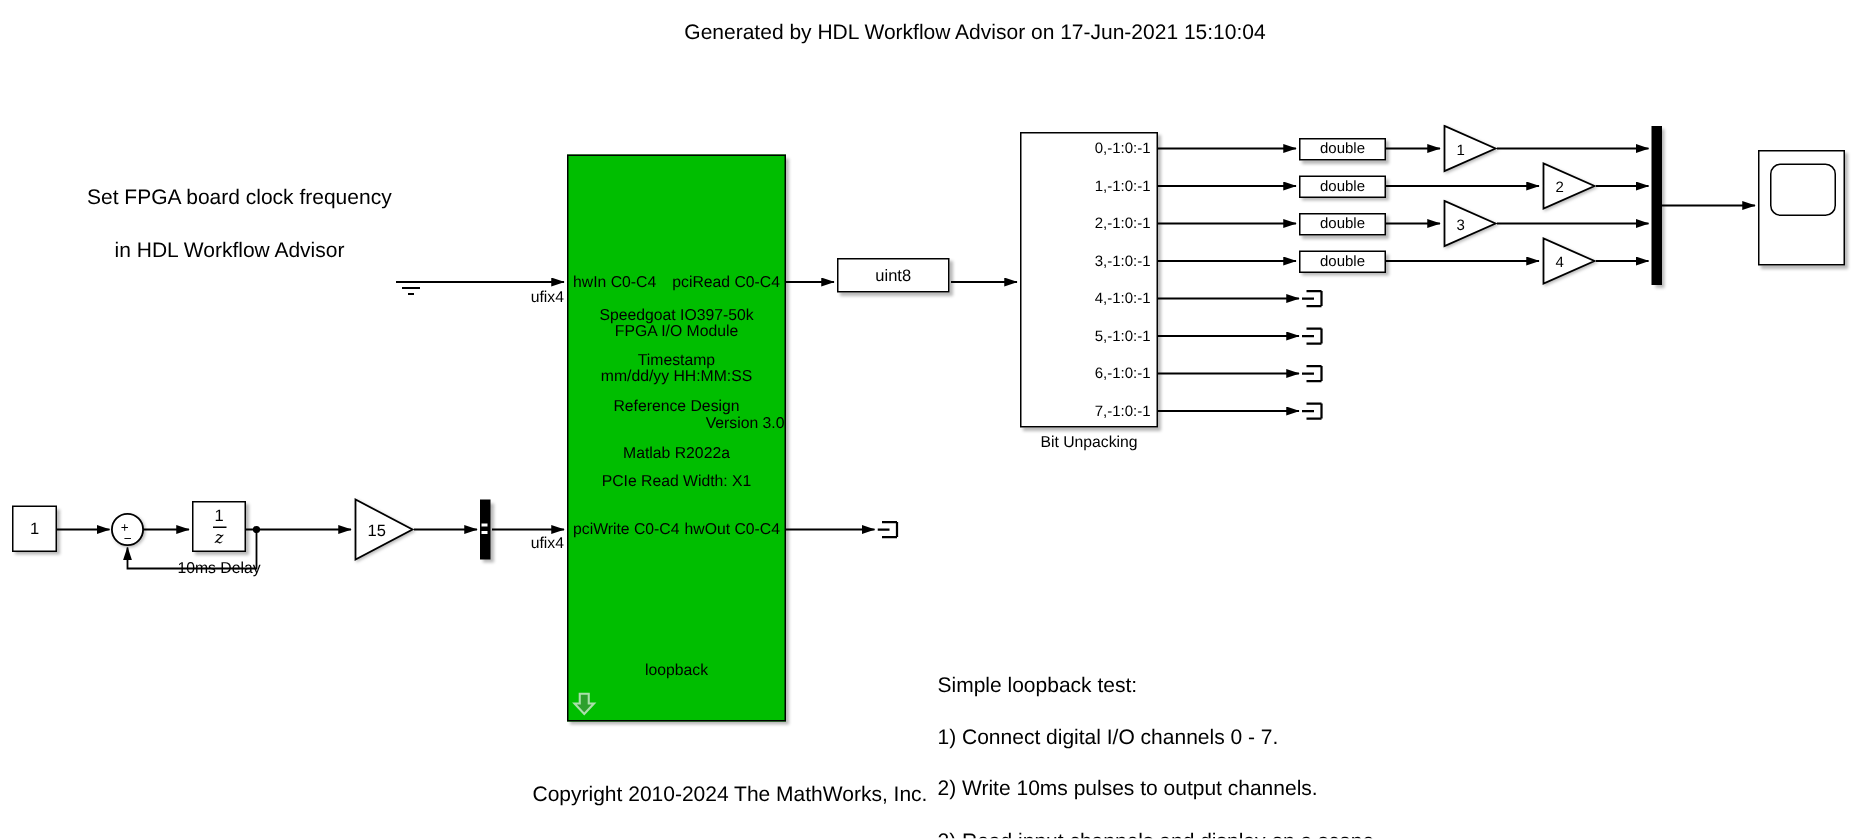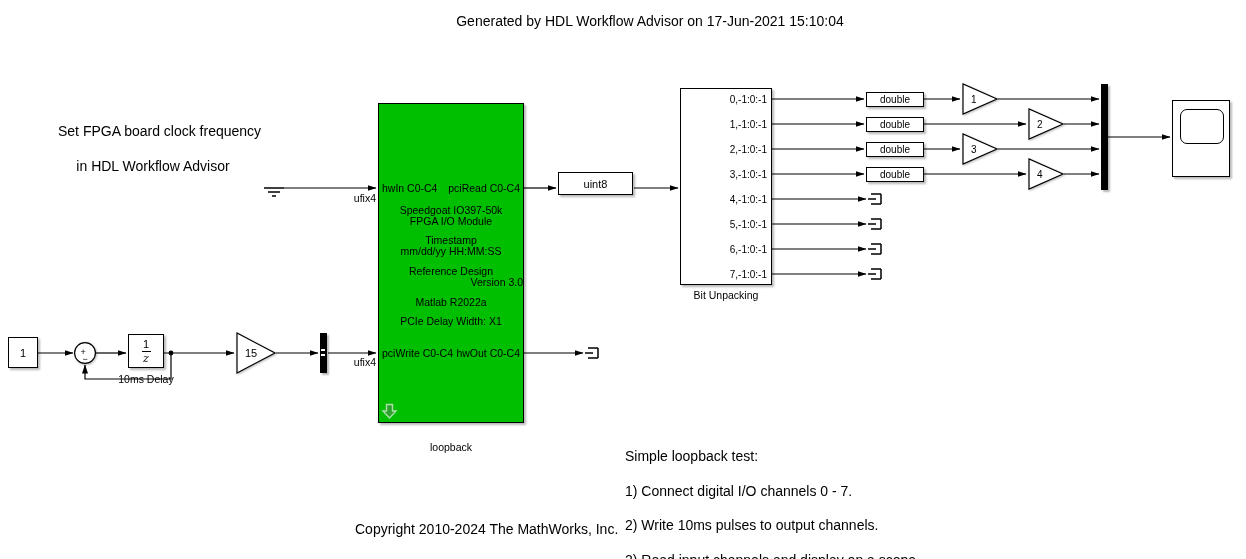--- a/index.html
+++ b/index.html
@@ -109,33 +109,33 @@
     <div class="tickwhite" style="top:21px;"></div>
   </div>
 
   <svg style="position:absolute;left:260px;top:180px;" width="30" height="20">
     <path d="M4,8 H24 M8,12 H20 M12,16 H16" stroke="#000" stroke-width="1.4" fill="none"></path>
   </svg>
 
   <div class="siglabel" style="left:326px;top:192px;width:50px;">ufix4</div>
   <div class="siglabel" style="left:326px;top:356px;width:50px;">ufix4</div>
 
-  <div class="blk" style="left: 378px; top: 103px; width: 146px; height: 320px; display: block; background: rgb(0, 190, 0);">
+  <div class="blk" style="left: 378px; top: 103px; width: 146px; height: 378px; display: block; background: rgb(0, 190, 0);">
     <span class="lb-port" style="left:3px;top:79px;">hwIn C0-C4</span>
     <span class="lb-port" style="right:3px;top:79px;">pciRead C0-C4</span>
     <span class="lb-port" style="left:3px;top:244px;">pciWrite C0-C4</span>
     <span class="lb-port" style="right:3px;top:244px;">hwOut C0-C4</span>
     <span class="lb-line" style="top:101px;">Speedgoat IO397-50k</span>
     <span class="lb-line" style="top:112px;">FPGA I/O Module</span>
     <span class="lb-line" style="top:131px;">Timestamp</span>
     <span class="lb-line" style="top:142px;">mm/dd/yy HH:MM:SS</span>
     <span class="lb-line" style="top:162px;">Reference Design</span>
     <span class="lb-line" style="top:173px;text-align:right;">Version 3.0</span>
     <span class="lb-line" style="top:193px;">Matlab R2022a</span>
-    <span class="lb-line" style="top:212px;">PCIe Delay Width: X1</span>
+    <span class="lb-line" style="top:212px;">PCIe Read Width: X1</span>
     <svg style="position:absolute;left:2px;bottom:2px;" width="17" height="17">
       <path d="M5.5,1.5 h6 v6.5 h3.5 l-6.5,7 -6.5,-7 h3.5 z" fill="#2da02d" stroke="#aadfaa" stroke-width="1.4"></path>
     </svg>
   </div>
   <div class="blocklabel" style="left:378px;top:441px;width:146px;">loopback</div>
 
   <div class="blk" style="left:558px;top:172px;width:75px;height:23px;">
     <span>uint8</span>
   </div>
 

